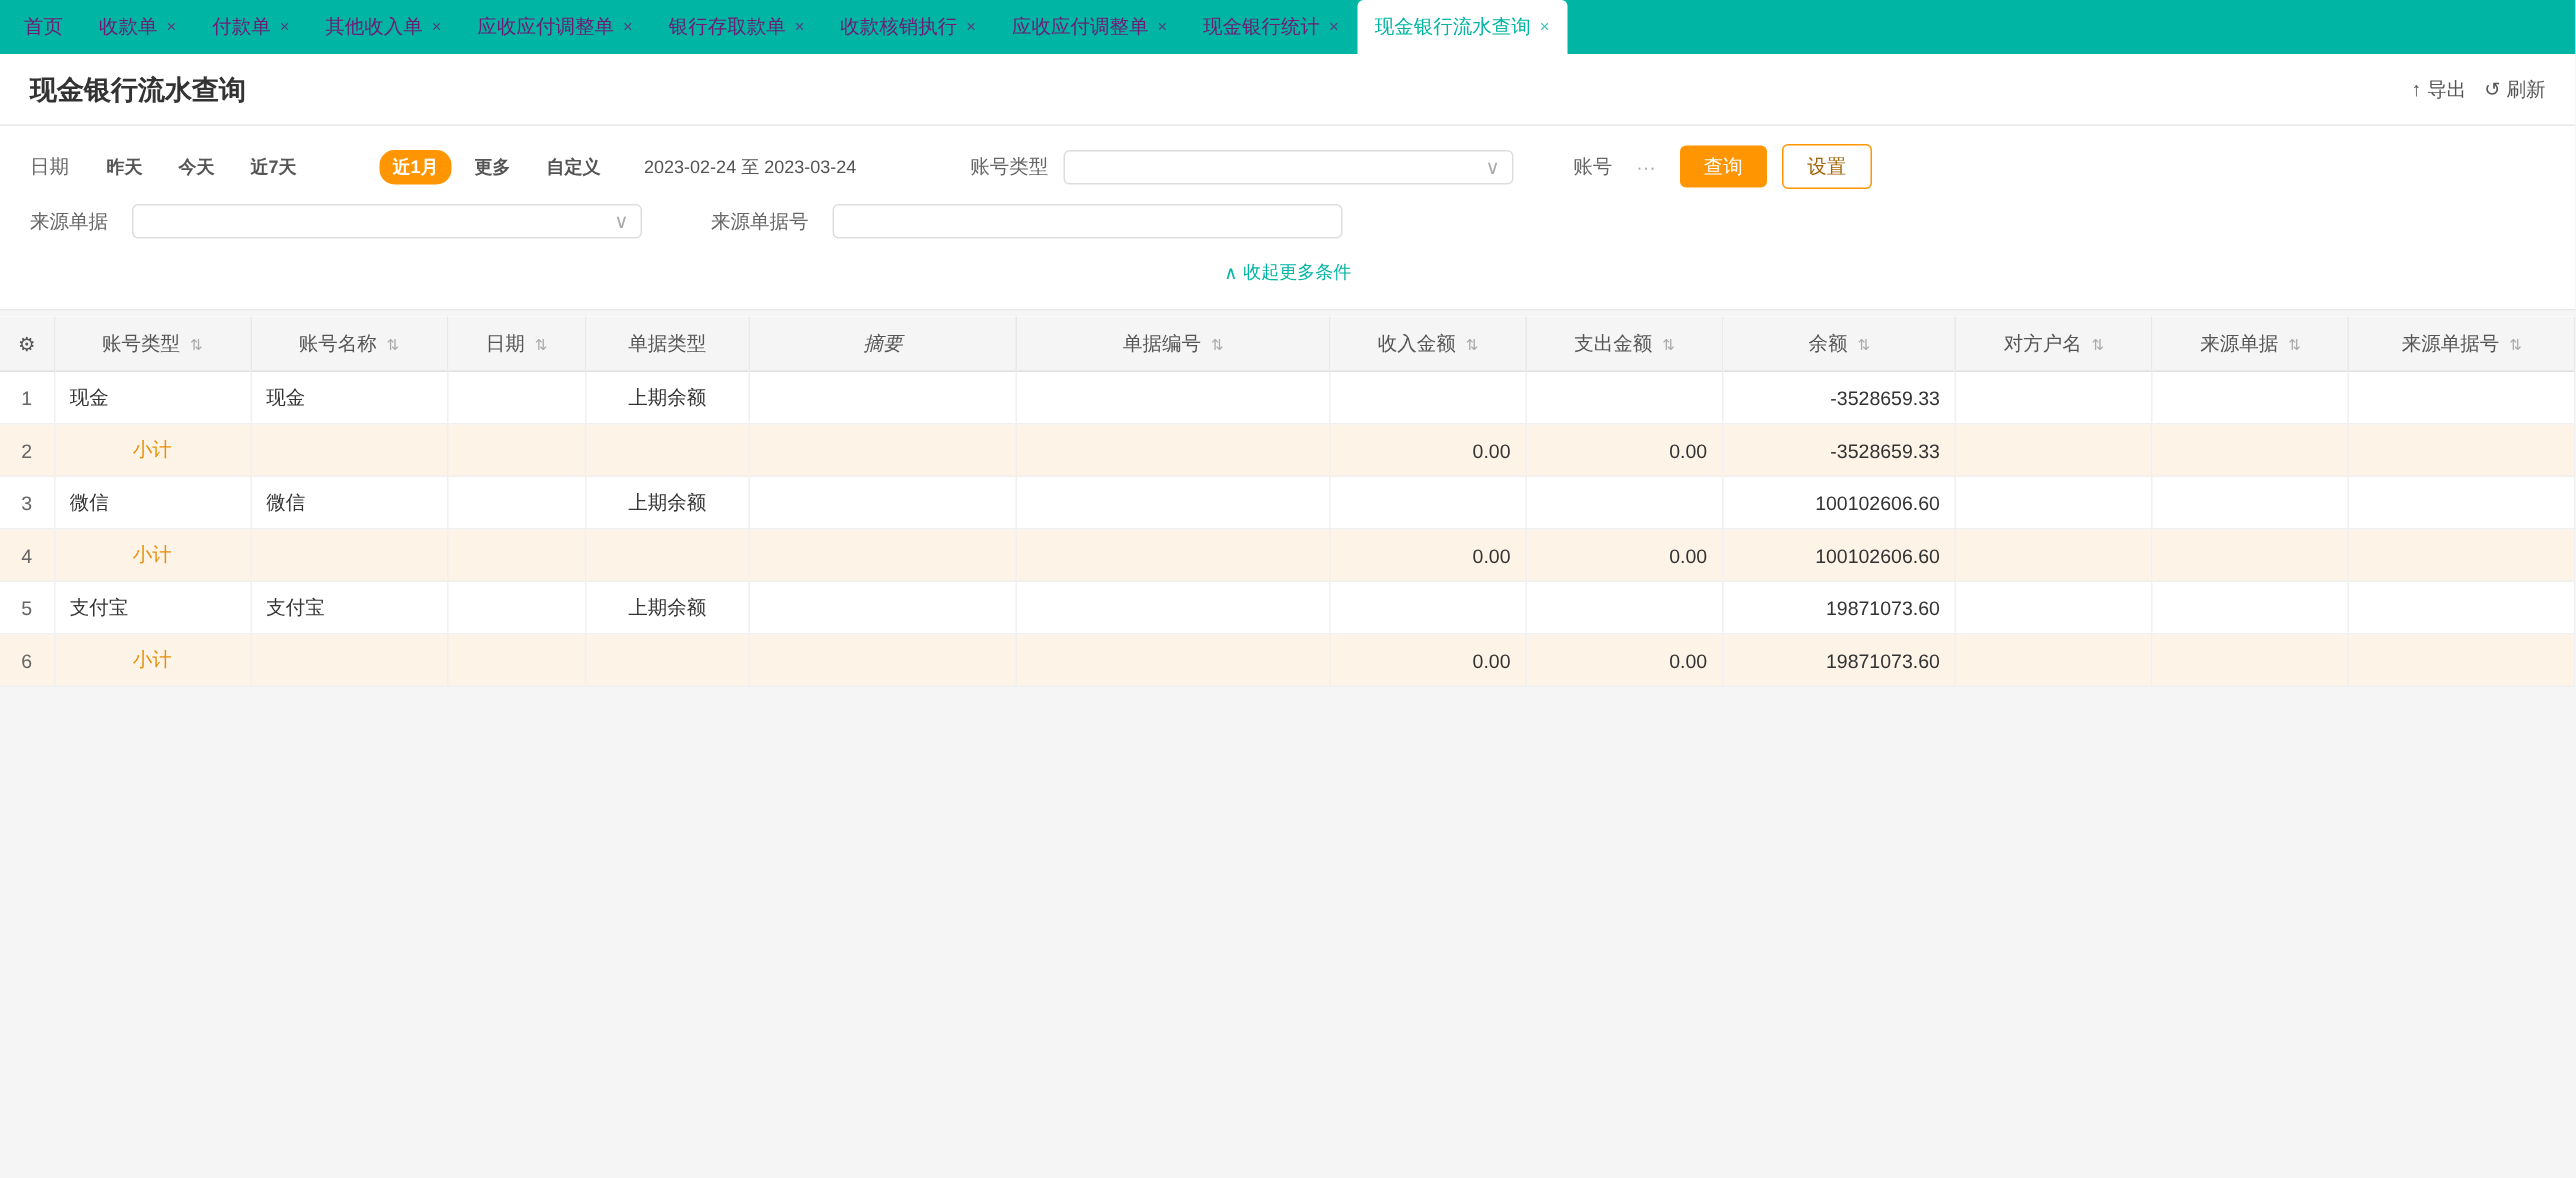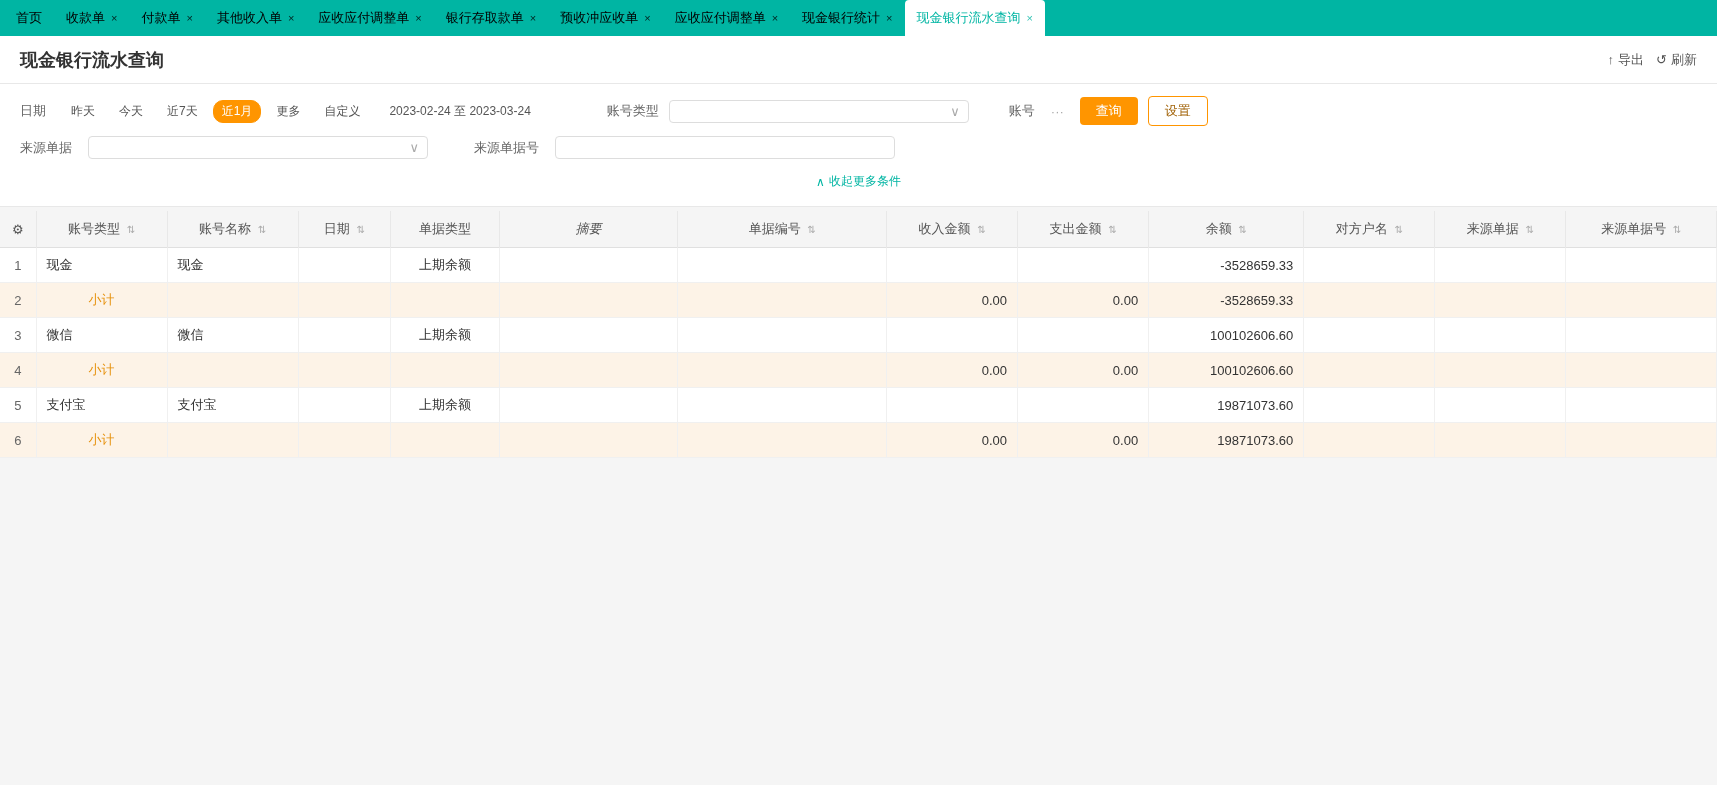--- a/index.html
+++ b/index.html
@@ -8,21 +8,21 @@
     
     .top-nav {
       background: #00b5a3;
       display: flex;
       align-items: center;
       height: 36px;
       padding: 0 4px;
       overflow: hidden;
     }
     .nav-item {
-      color: #000000;
+      color: #701a75;
       padding: 0 12px;
       height: 36px;
       display: flex;
       align-items: center;
       cursor: pointer;
       white-space: nowrap;
       font-size: 13px;
     }
     .nav-item.active {
       background: #fff;
@@ -85,25 +85,27 @@
       align-items: center;
       gap: 6px;
     }
     .date-btn {
       padding: 2px 8px;
       border-radius: 10px;
       cursor: pointer;
       font-size: 12px;
       color: #555;
       border: 1px solid transparent;
+      font-weight: bold;
     }
     .date-btn.active {
       background: #ff9500;
       color: #fff;
       border-color: #ff9500;
+      margin-left: 40px;
     }
     .date-range {
       color: #555;
       font-size: 12px;
       margin-left: 4px;
       text-align: right;
     }
     .filter-select {
       display: flex;
       align-items: center;
@@ -224,21 +226,21 @@
   </div>
   <div class="nav-item">
     <span>应收应付调整单</span>
     <span class="close-x">×</span>
   </div>
   <div class="nav-item">
     <span>银行存取款单</span>
     <span class="close-x">×</span>
   </div>
   <div class="nav-item">
-    <span>预收冲应收单</span>
+    <span>收款核销执行</span>
     <span class="close-x">×</span>
   </div>
   <div class="nav-item">
     <span>应收应付调整单</span>
     <span class="close-x">×</span>
   </div>
   <div class="nav-item">
     <span>现金银行统计</span>
     <span class="close-x">×</span>
   </div>

